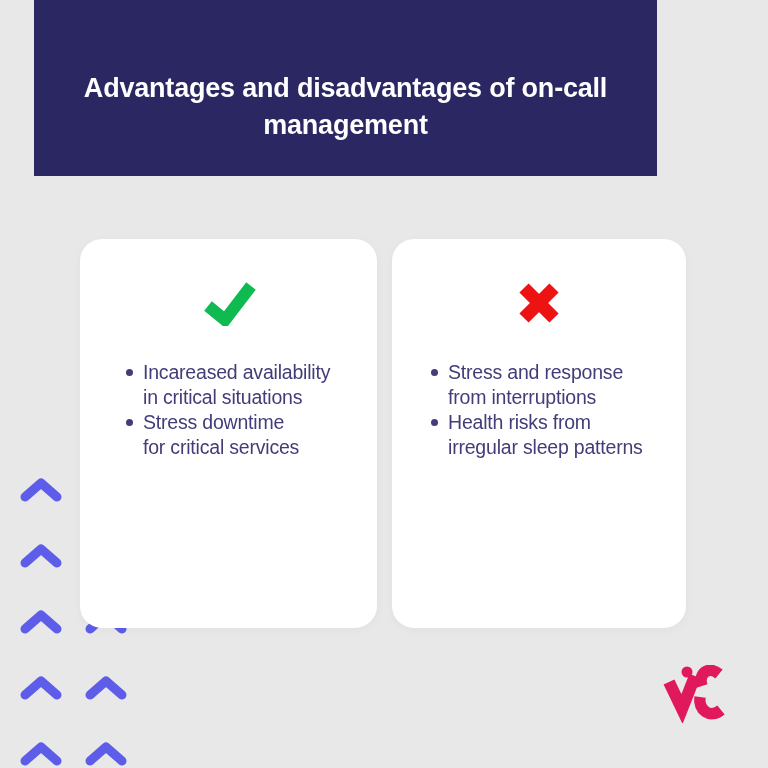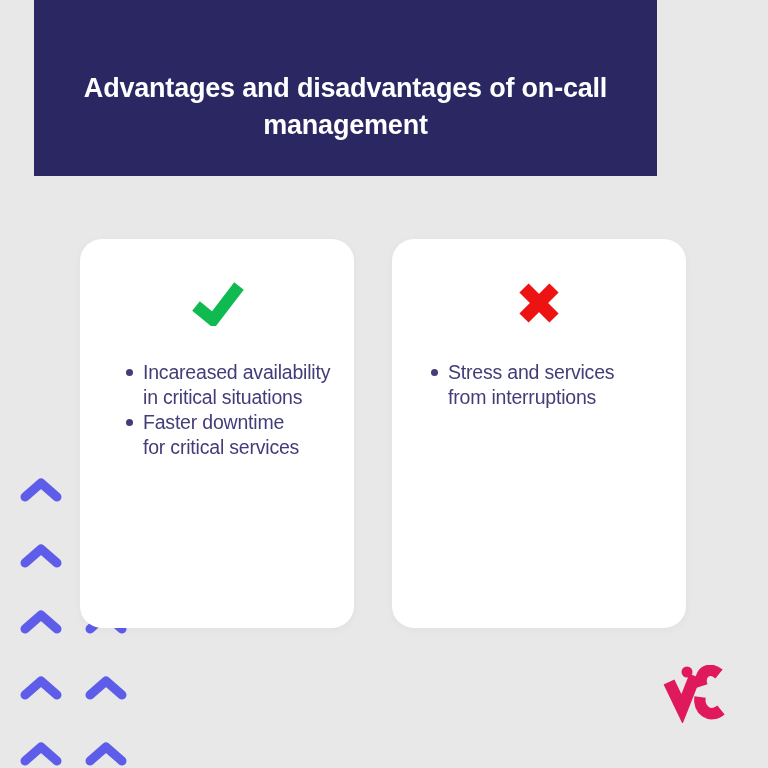--- a/index.html
+++ b/index.html
@@ -50,21 +50,21 @@
   
   .card {
     position: absolute; top: 239px;
     height: 389px;
     background: var(--card-bg, #FFFFFF);
     border-radius: 22px;
     z-index: 2;
     padding-top: 41px;
     box-shadow: 0 2px 8px rgba(40, 38, 90, 0.04);
   }
-  .card-advantages { left: 80px; width: 274px; }
+  .card-advantages { left: 80px; width: 297px; }
   .card-disadvantages { left: 392px; width: 294px; }
 
   .icon-wrap { height: 46px; display: flex; justify-content: center; align-items: center; }
   .icon-wrap svg { display: block; }
   .check-path {
     fill: none; stroke: var(--check-green, #0FBB50);
     stroke-width: 12; stroke-linecap: butt; stroke-linejoin: miter;
   }
   .cross-path {
     fill: none; stroke: var(--cross-red, #ED1313);
@@ -171,35 +171,37 @@
 
   <div class="card card-advantages">
     <div class="icon-wrap">
       <svg width="56" height="46" viewBox="0 0 56 46">
           <path class="check-path" d="M7 26 L24 40 L50 6"></path>
         </svg>
     </div>
     <ul>
       <li>Incareased availability
 in critical situations</li>
-      <li>Faster downtime
+      <li>Stress downtime
 for critical services</li>
     </ul>
   </div>
 
   <div class="card card-disadvantages">
     <div class="icon-wrap">
       <svg width="46" height="46" viewBox="0 0 46 46">
         <path class="cross-path" d="M8 8 L38 38"></path>
         <path class="cross-path" d="M38 8 L8 38"></path>
       </svg>
     </div>
     <ul>
-      <li>Stress and services
+      <li>Stress and response
 from interruptions</li>
+      <li>Health risks from
+irregular sleep patterns</li>
     </ul>
   </div>
 
   <div class="brand-logo">
     <svg viewBox="0 0 66 58">
       <path class="logo-stroke" d="M8 17 L21 44 L34 11"></path>
       <circle class="logo-dot" cx="26" cy="7" r="5.5"></circle>
       <path class="logo-stroke logo-stroke-s" d="M58 9 C47 0 37 9 41 21"></path>
       <path class="logo-stroke logo-stroke-s" d="M39 32 C37 45 49 54 60 45"></path>
     </svg>

